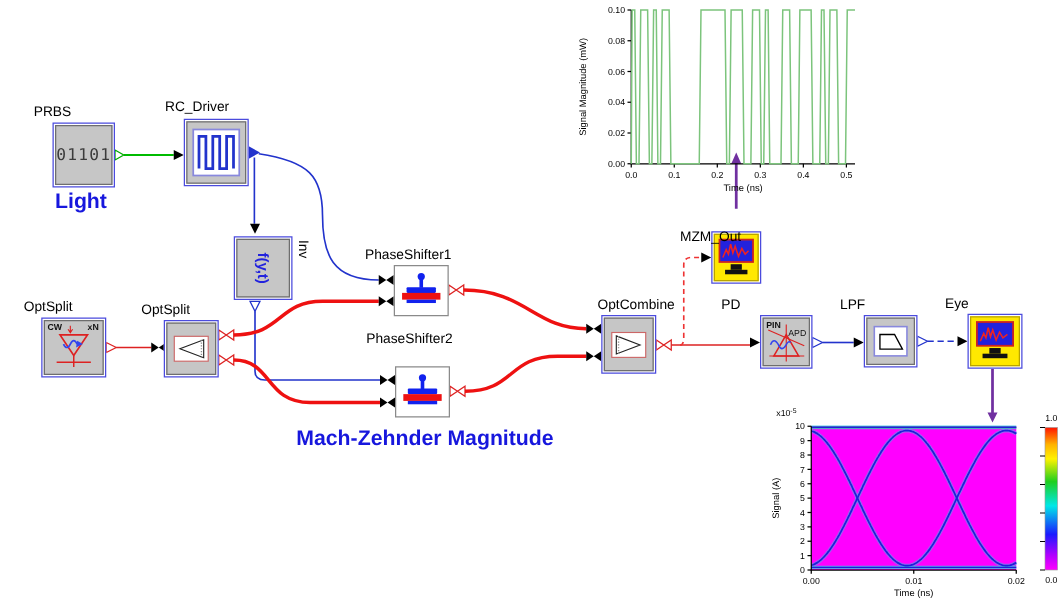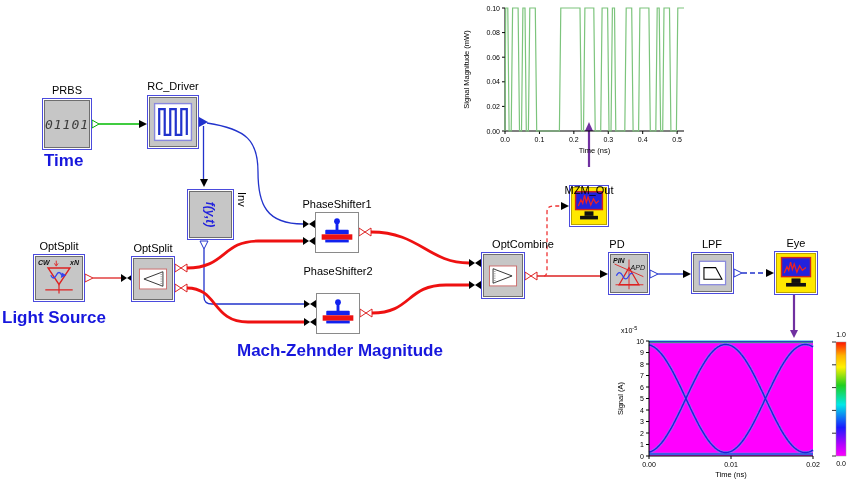--- a/index.html
+++ b/index.html
@@ -3,25 +3,25 @@
 <meta charset="utf-8">
 <style>
   html,body{margin:0;padding:0;background:#fff;}
   #canvas{position:relative;width:850px;height:484px;background:#fff;overflow:hidden;
           font-family:"Liberation Sans",sans-serif;}
   svg{position:absolute;overflow:visible;}
   #wires{left:0;top:0;z-index:1;}
   #top-chart{left:455px;top:0;z-index:1;}
   #eye-chart{left:608px;top:312px;z-index:1;}
   .block{position:absolute;border:1px solid #4b4bdd;background:#fff;box-sizing:border-box;z-index:2;}
-  .block .inner{position:absolute;inset:1px;border:1px solid #6e6e6e;background:#c6c6c6;overflow:hidden;font-style:italic;}
+  .block .inner{position:absolute;inset:1px;border:1px solid #6e6e6e;background:#c6c6c6;overflow:hidden;}
   .block.plain{border:1px solid #8a8a8a;}
   .block.plain .inner{border:none;background:#fff;}
   .block.yellow .inner{background:#ffe800;border:1px solid #b9a400;}
-  .blk-label{position:absolute;font-size:11px;color:#000;text-align:center;z-index:3;white-space:nowrap;}
+  .blk-label{position:absolute;font-size:11px;color:#000;z-index:3;white-space:nowrap;}
   .section-label{position:absolute;font-size:17px;font-weight:bold;color:#1717dd;z-index:3;white-space:nowrap;}
   .icon-svg{position:absolute;inset:0;width:100%;height:100%;}
   .tiny-txt{position:absolute;font-size:7px;font-weight:bold;color:#111;z-index:3;line-height:1;}
   .prbs-text{position:absolute;inset:0;display:flex;align-items:center;justify-content:center;
              font-family:"DejaVu Sans Mono",monospace;font-size:13px;color:#3c3c3c;letter-spacing:1px;}
   .inv-formula{position:absolute;inset:0;display:flex;align-items:center;justify-content:center;
                transform:rotate(90deg);color:#2222dd;font-weight:bold;font-size:12px;}
   .rot-label{position:absolute;font-size:11px;color:#000;transform:rotate(90deg);
              transform-origin:0 0;z-index:3;white-space:nowrap;}
   svg text{font-family:"Liberation Sans",sans-serif;fill:#000;}
@@ -320,17 +320,16 @@
       <svg class="icon-svg" viewBox="0 0 42 42">
         <rect x="5" y="4" width="32" height="21" fill="#2222dd" stroke="#cc2222" stroke-width="1.6"></rect>
         <path d="M8,21 L11,14 L13,18 L15,9 L17,17 L19,11 L22,20 L25,13 L28,18 L32,15" fill="none" stroke="#ee2222" stroke-width="1.4"></path>
         <rect x="16" y="27" width="10" height="5" fill="#111"></rect>
         <rect x="10" y="32" width="22" height="4" fill="#111"></rect>
       </svg>
     </div>
   </div>
   <div class="blk-label" style="left:756px;top:237px;width:80px">Eye</div>
 
-  <div class="section-label" style="left:44px;top:151px">Time</div>
-  <div class="section-label" style="left:2px;top:308px">Light Source</div>
+  <div class="section-label" style="left:44px;top:151px">Light</div>
   <div class="section-label" style="left:237px;top:341px">Mach-Zehnder Magnitude</div>
 
 </div>
 
 </body></html>

